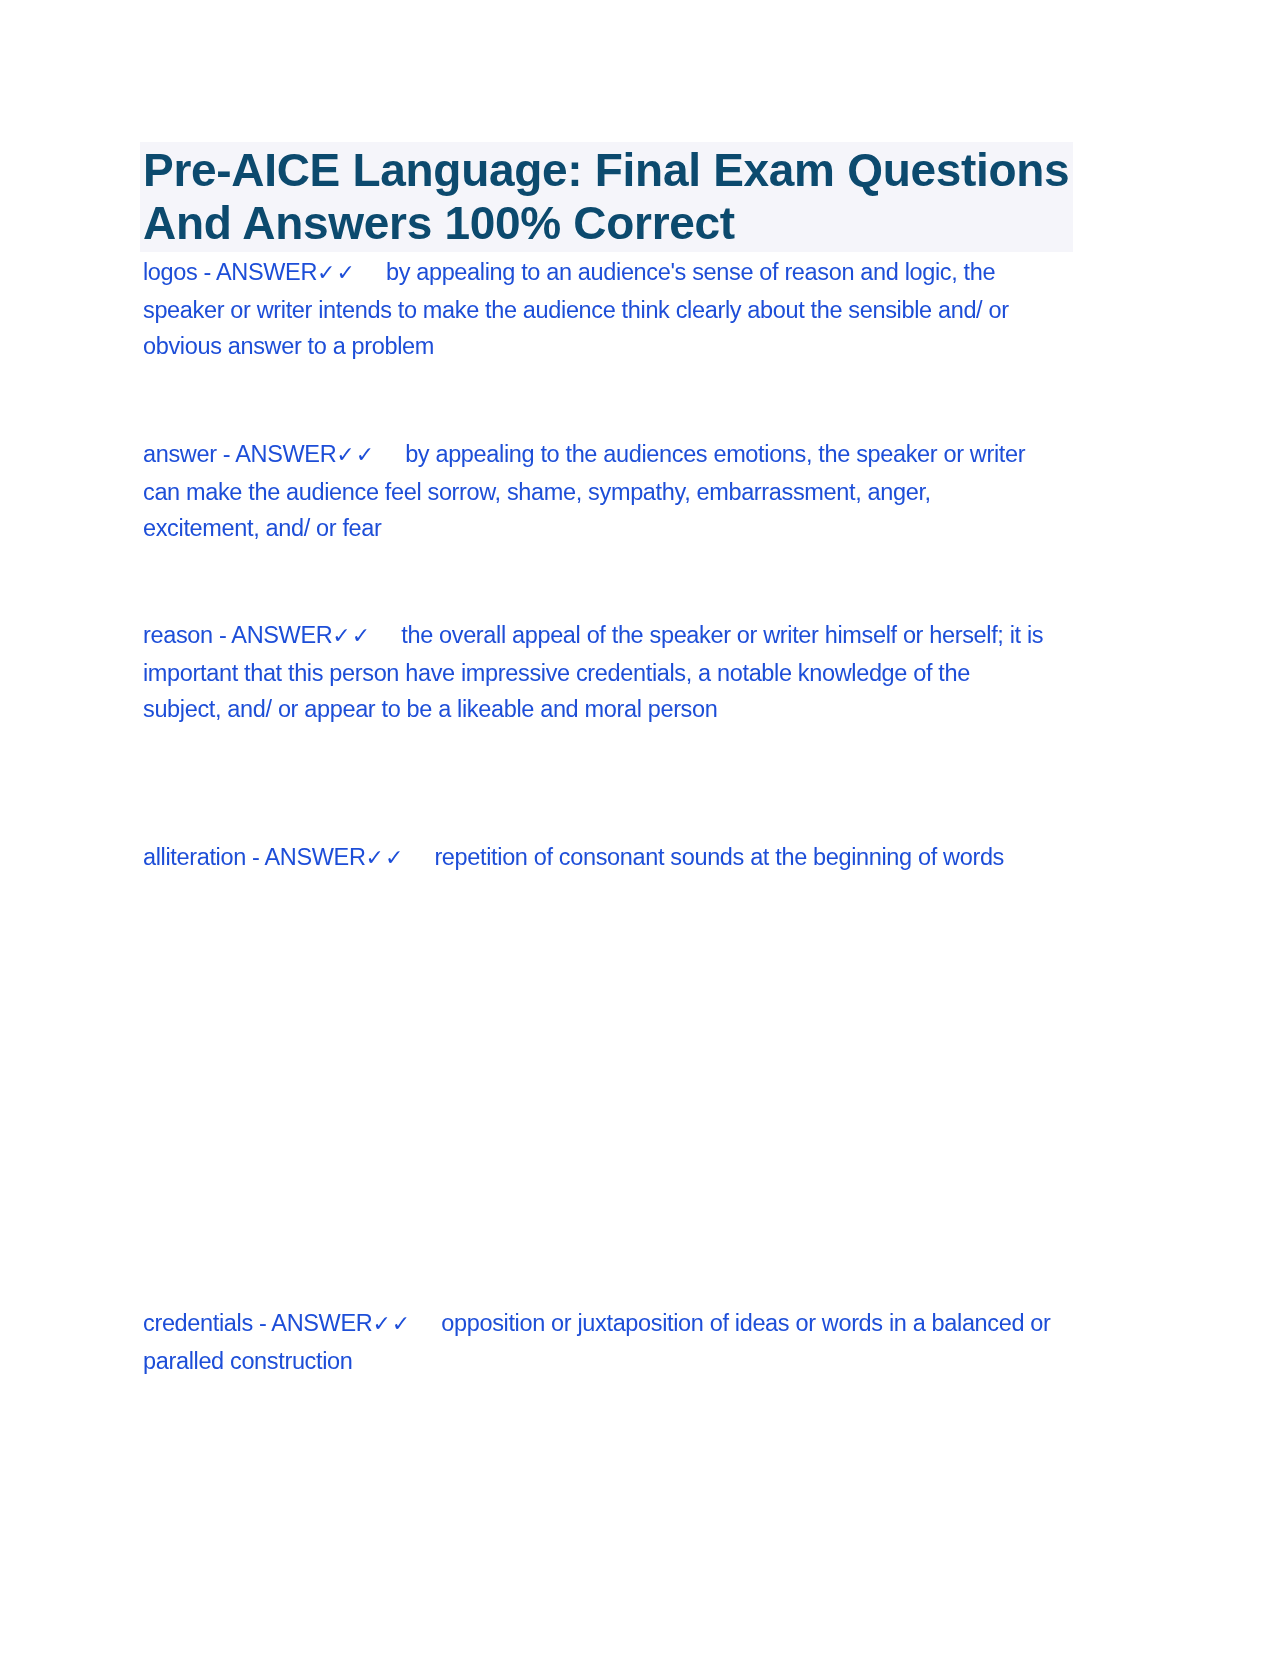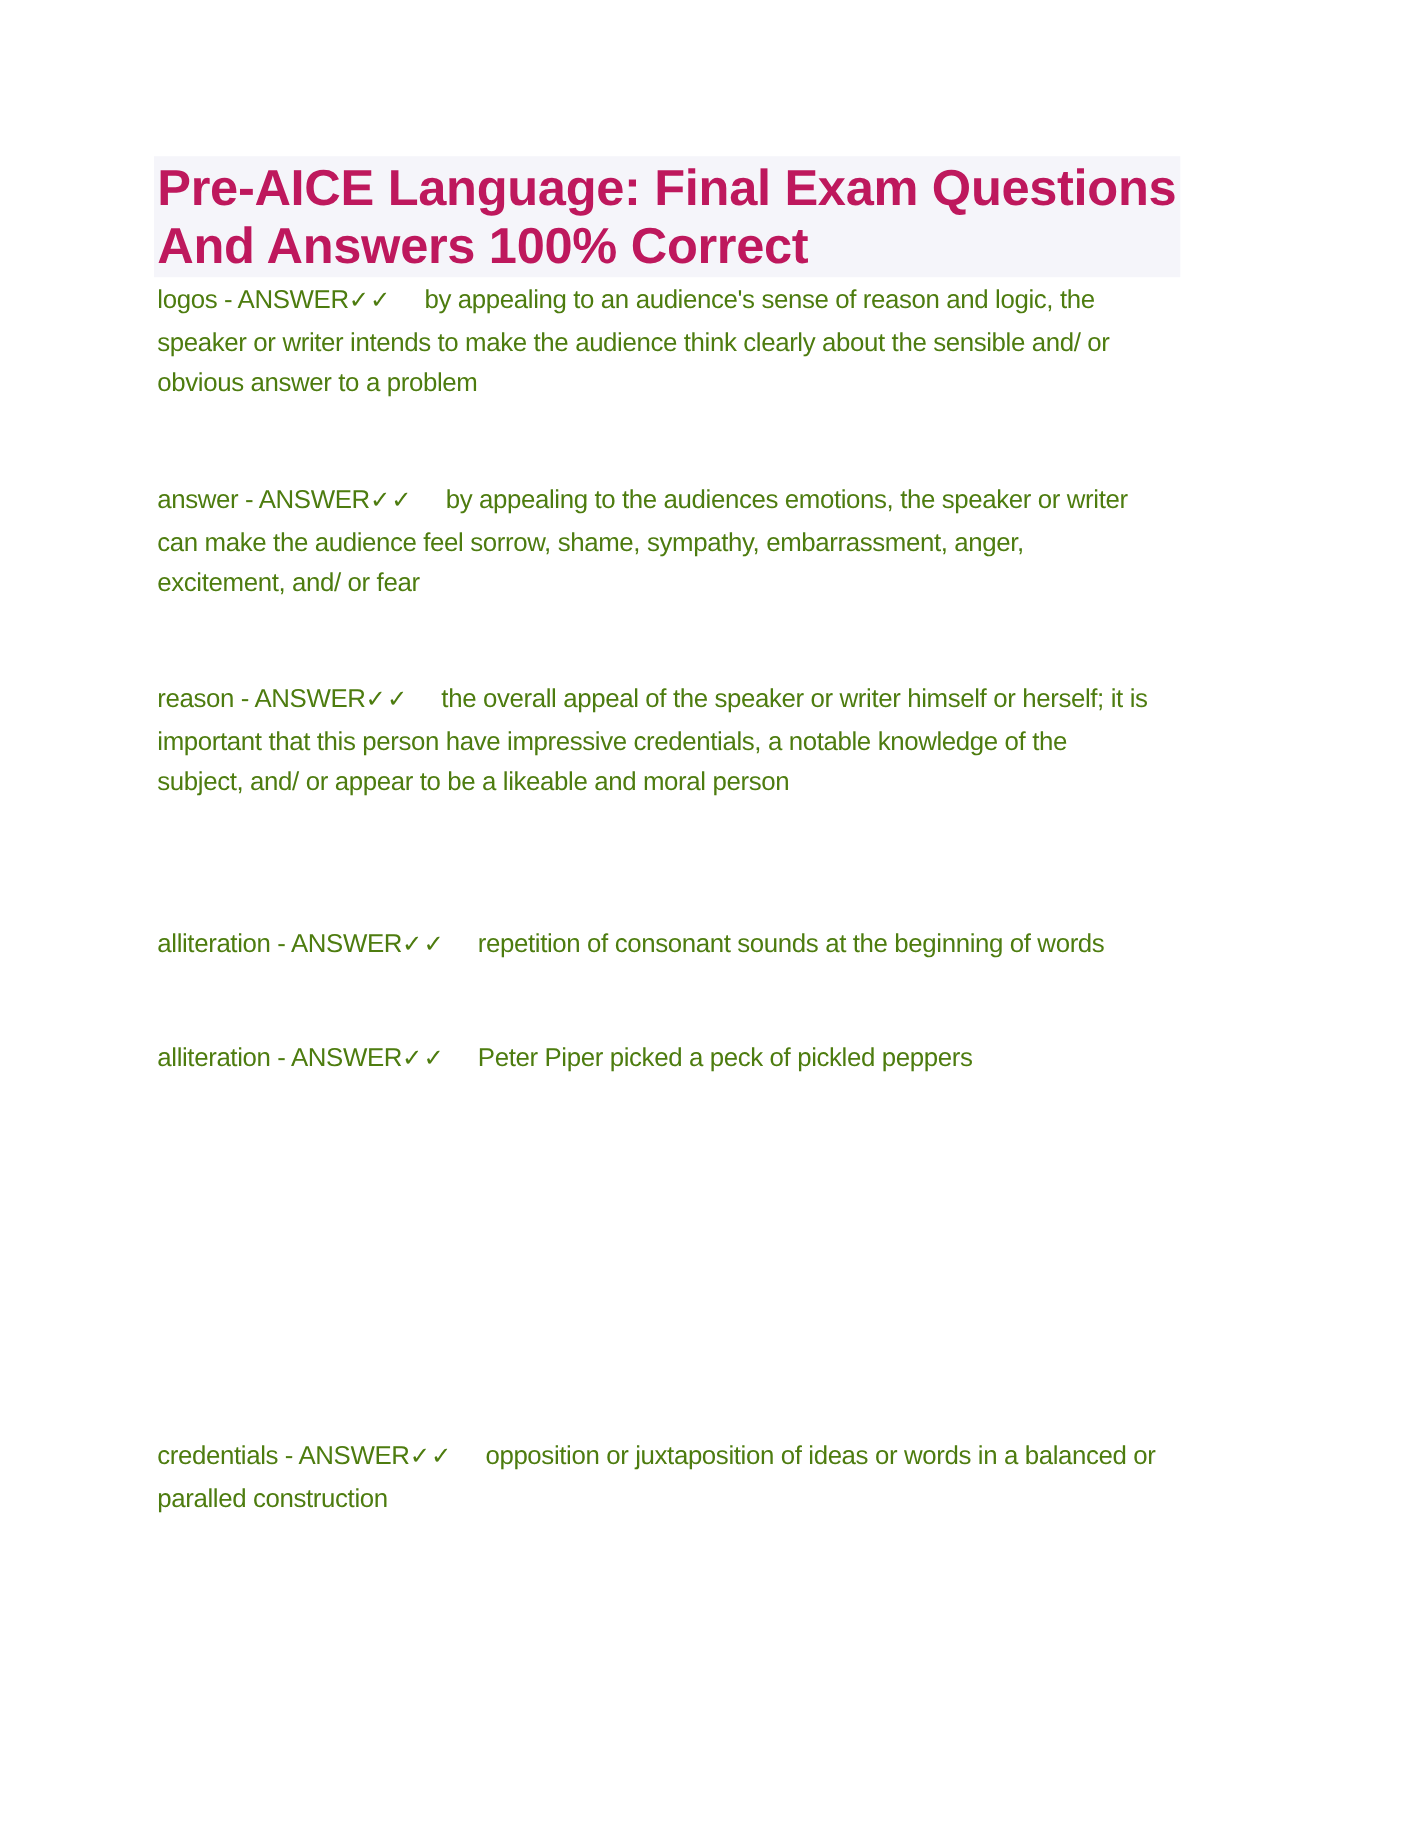--- a/index.html
+++ b/index.html
@@ -32,31 +32,31 @@
     .title {
       position: absolute;
       left: 143px;
       top: 144px;
       margin: 0;
       font-family: "Liberation Sans", sans-serif;
       font-weight: bold;
       font-size: 46px;
       line-height: 53px;
       letter-spacing: -0.3px;
-      color: #be185d;
+      color: #0c4a6e;
       width: 930px;
     }
     .entry {
       position: absolute;
       left: 143px;
       width: 910px;
       font-family: "Liberation Sans", sans-serif;
       font-size: 23.5px;
       line-height: 36.5px;
-      color: #4d7c0f;
+      color: #1d4ed8;
       letter-spacing: -0.35px;
     }
     .term { }
     .sep { }
     .answer-tag { }
     .checks {
       font-family: "DejaVu Sans", sans-serif;
       font-size: 22px;
       font-weight: bold;
       letter-spacing: 1px;
@@ -82,22 +82,19 @@
   </div>
 
   <div class="entry" style="top:617px;">
     <span class="term">reason</span><span class="sep"> - </span><span class="answer-tag">ANSWER</span><span class="checks">✓✓</span><span class="gap"></span><span class="def">the overall appeal of the speaker or writer himself or herself; it is important that this person have impressive credentials, a notable knowledge of the subject, and/ or appear to be a likeable and moral person</span>
   </div>
 
   <div class="entry" style="top:799px;margin-top:40px;">
     <span class="term">alliteration</span><span class="sep"> - </span><span class="answer-tag">ANSWER</span><span class="checks">✓✓</span><span class="gap"></span><span class="def">repetition of consonant sounds at the beginning of words</span>
   </div>
 
-  <div class="entry" style="top:943px;">
-    <span class="term">alliteration</span><span class="sep"> - </span><span class="answer-tag">ANSWER</span><span class="checks">✓✓</span><span class="gap"></span><span class="def">Peter Piper picked a peck of pickled peppers</span>
-  </div>
 
 
 
   <div class="entry" style="top:1305px;">
     <span class="term">credentials</span><span class="sep"> - </span><span class="answer-tag">ANSWER</span><span class="checks">✓✓</span><span class="gap"></span><span class="def">opposition or juxtaposition of ideas or words in a balanced or paralled construction</span>
   </div>
 </div>
 
 </body></html>

